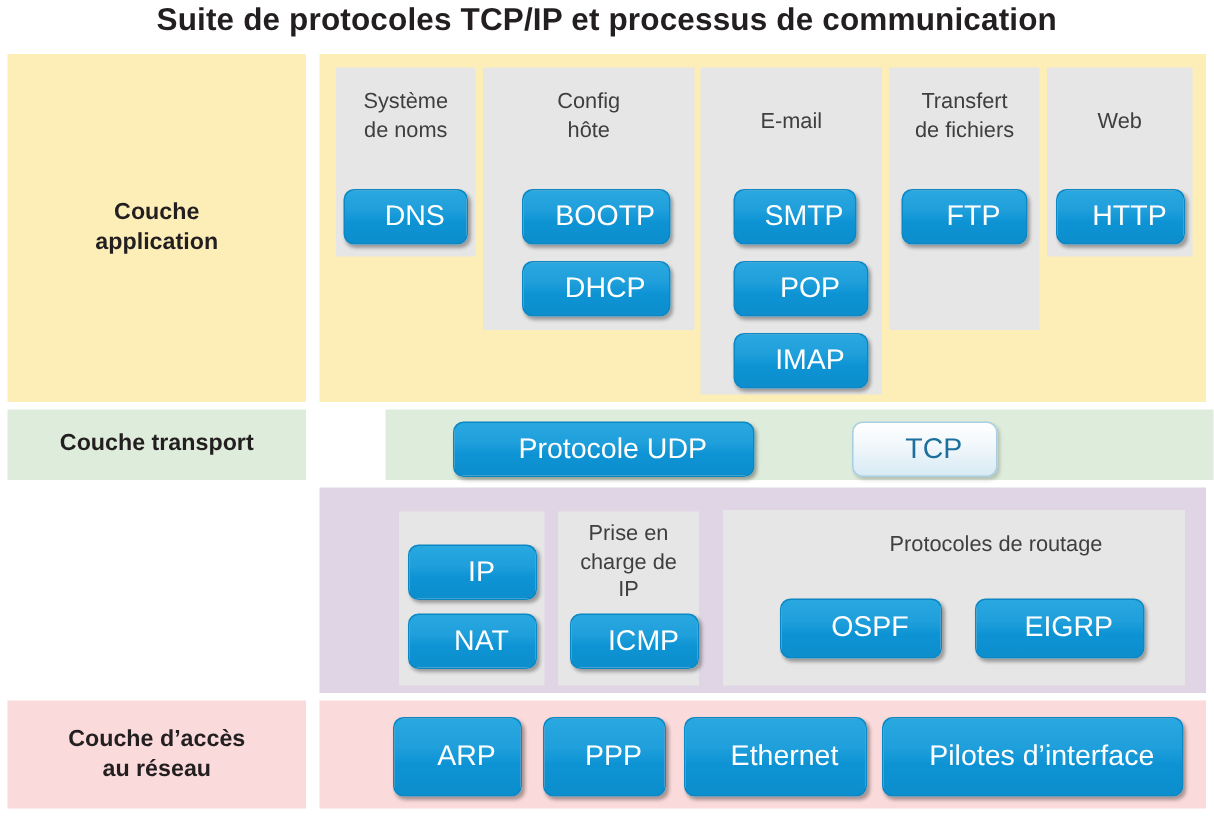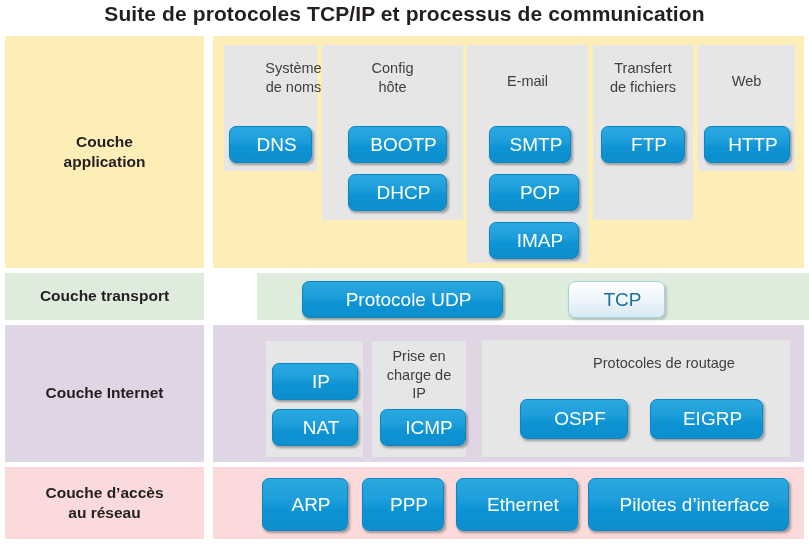--- a/index.html
+++ b/index.html
@@ -72,21 +72,21 @@
   <div class="panel label-panel row-app-label">
     <div>
       <span>Couche</span><br>
       <span>application</span>
     </div>
   </div>
 
   <div class="panel row-app-body">
 
     <div class="group" style="left:11px;top:9px;width:93px;height:126px;">
-      <div class="group-title" style="top:14px;margin-left:23px;">
+      <div class="group-title" style="top:14px;">
         <span>Système</span><br>
         <span>de noms</span>
       </div>
       <div class="chip" style="left:5px;top:81px;width:83px;height:37px;">DNS</div>
     </div>
 
     <div class="group" style="left:109px;top:9px;width:141px;height:175px;">
       <div class="group-title" style="top:14px;">
         <span>Config</span><br>
         <span>hôte</span>
@@ -120,23 +120,20 @@
   <div class="panel label-panel row-tr-label">
     <span>Couche transport</span>
   </div>
   <div class="panel row-tr-body">
 
     <div class="chip" style="left:45px;top:8px;width:201px;height:37px;">Protocole UDP</div>
 
     <div class="chip outline" style="left:311px;top:8px;width:97px;height:37px;">TCP</div>
   </div>
 
-  <div class="panel label-panel row-in-label">
-    <span>Couche Internet</span>
-  </div>
   <div class="panel row-in-body">
 
     <div class="group" style="left:53px;top:16px;width:97px;height:116px;">
       <div class="chip" style="left:6px;top:22px;width:86px;height:37px;">IP</div>
       <div class="chip" style="left:6px;top:68px;width:86px;height:37px;">NAT</div>
     </div>
 
     <div class="group" style="left:159px;top:16px;width:94px;height:116px;">
       <div class="group-title" style="top:6px;">
         <span>Prise en</span><br>

